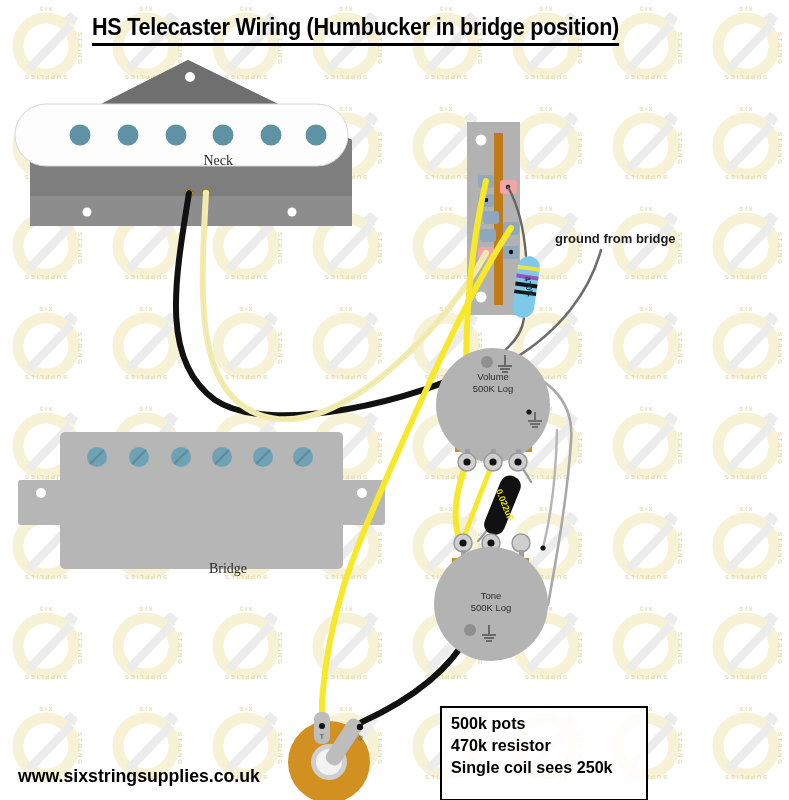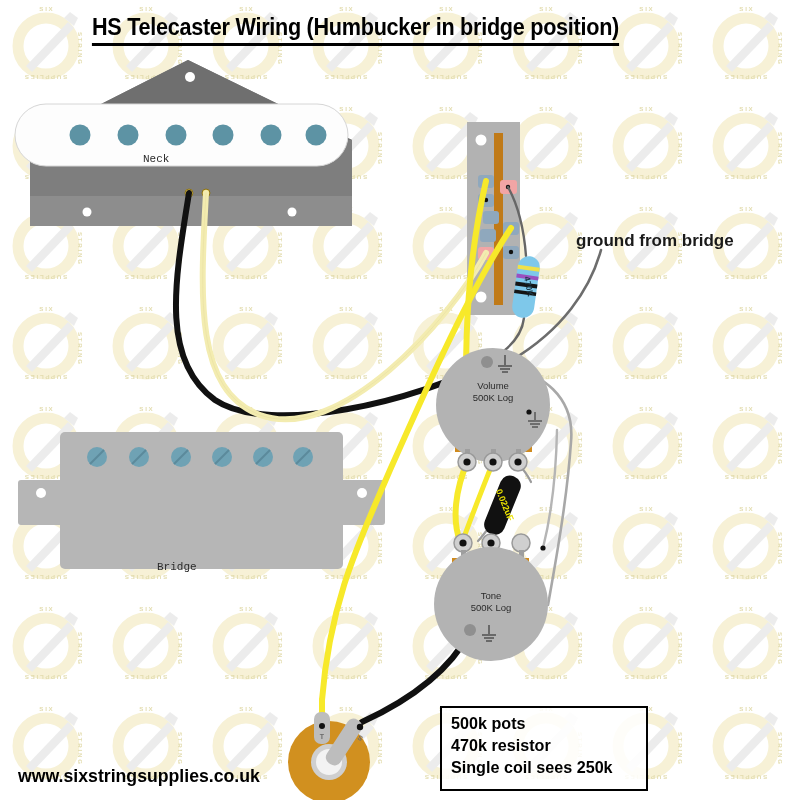--- a/index.html
+++ b/index.html
@@ -61,49 +61,48 @@
     white-space: nowrap;
   }
   .info-box {
     position: absolute;
     left: 440px;
     top: 706px;
     width: 208px;
     box-sizing: border-box;
     border: 2.5px solid #000000;
     background: rgba(255,255,255,0.86);
-    padding: 5px 9px 10px 9px;
+    padding: 5px 9px 20px 9px;
   }
   .info-line {
     font-family: "Liberation Sans", sans-serif;
     font-weight: bold;
     font-size: 17px;
     line-height: 22px;
     color: #000000;
     transform: scaleX(0.95);
     transform-origin: left center;
     white-space: nowrap;
   }
   .ground-label {
     position: absolute;
     left: 555px;
     top: 231px;
     font-family: "Liberation Sans", sans-serif;
     font-weight: bold;
-    font-size: 17px;
+    font-size: 13px;
     color: #1a1a1a;
     white-space: nowrap;
-    margin-left: 21px;
   }
   .part-label {
     position: absolute;
-    font-family: Liberation Mono, monospace;
-    font-size: 11px;
+    font-family: Liberation Serif, serif;
+    font-size: 14px;
     color: #2b2b2b;
-    text-align: left;
+    text-align: right;
     white-space: nowrap;
   }
   .pot-label {
     position: absolute;
     font-family: "Liberation Sans", sans-serif;
     font-size: 9.5px;
     line-height: 12px;
     color: #2b2b2b;
     text-align: center;
     white-space: nowrap;
@@ -355,21 +354,21 @@
   <div id="text-layer">
 
     <div class="title-wrap">
       <span class="diagram-title">HS Telecaster Wiring (Humbucker in bridge position)</span>
     </div>
 
     <div class="part-label" style="left:143px; top:153px; width:90px;">Neck</div>
 
     <div class="part-label" style="left:157px; top:549px; width:90px;margin-top:12px;">Bridge</div>
 
-    <div class="pot-label" style="left:448px; top:380px; width:90px;">
+    <div class="pot-label" style="left:448px; top:371px; width:90px;">
       <div>Volume</div>
       <div>500K Log</div>
     </div>
 
     <div class="pot-label" style="left:446px; top:582px; width:90px;margin-top:8px;">
       <div>Tone</div>
       <div>500K Log</div>
     </div>
 
     <div class="ground-label">ground from bridge</div>

